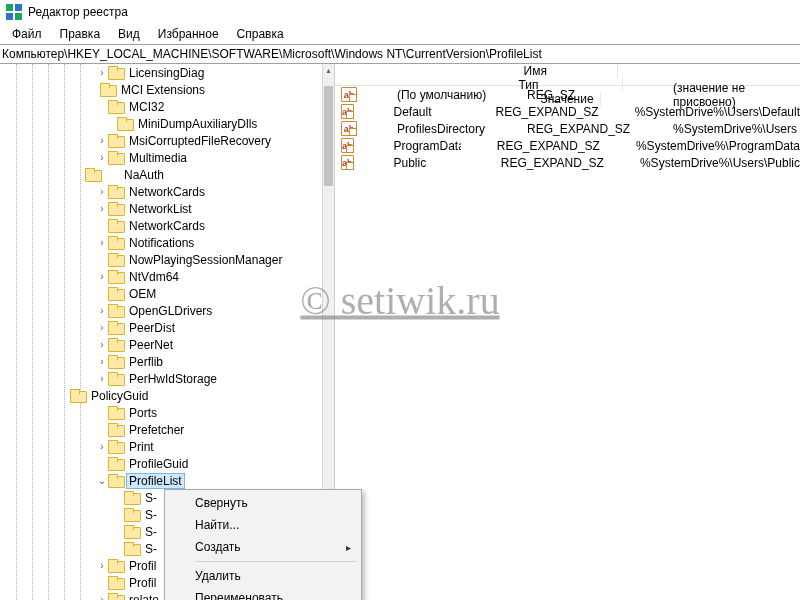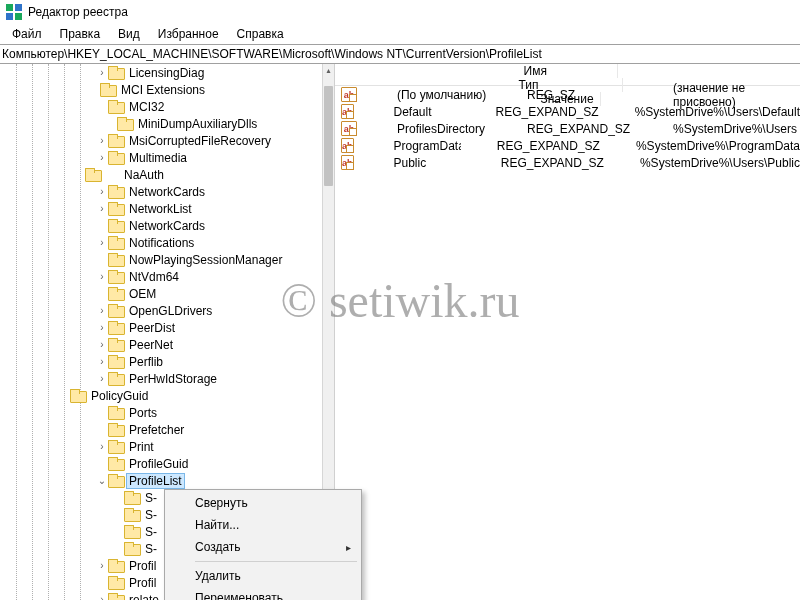--- a/index.html
+++ b/index.html
@@ -175,25 +175,26 @@
     content:"";position:absolute;right:-1px;bottom:-1px;
     width:6px;height:6px;border:1px solid #c98b2e;background:#fff;
   }
   .vname{width:94px; padding-right:4px; white-space:nowrap; overflow:hidden;}
   .vtype{width:110px;}
   .vval{flex:1;}
   .watermark {
     position:absolute;
     left:50%; top:50%;
     transform: translate(-50%, -50%);
-    font-size: 48px;
+    font-size: 40px;
     color: rgba(120,120,120,0.6);
     font-family: Georgia, serif;
     pointer-events:none;
     white-space:nowrap;
+    text-decoration:underline;
   }
   .context-menu {
     position:absolute;
     left:164px;
     width:198px;
     background:#f2f2f2;
     border:1px solid #a9a9a9;
     box-shadow: 3px 3px 5px rgba(0,0,0,0.25);
     padding:2px;
     z-index:10;

